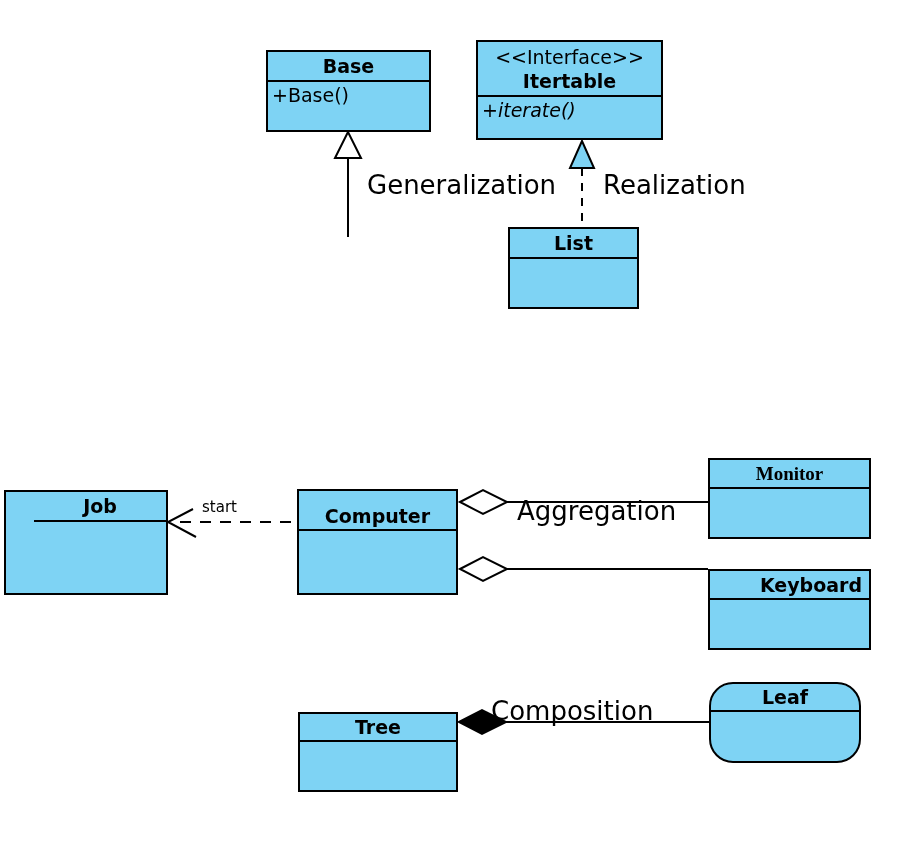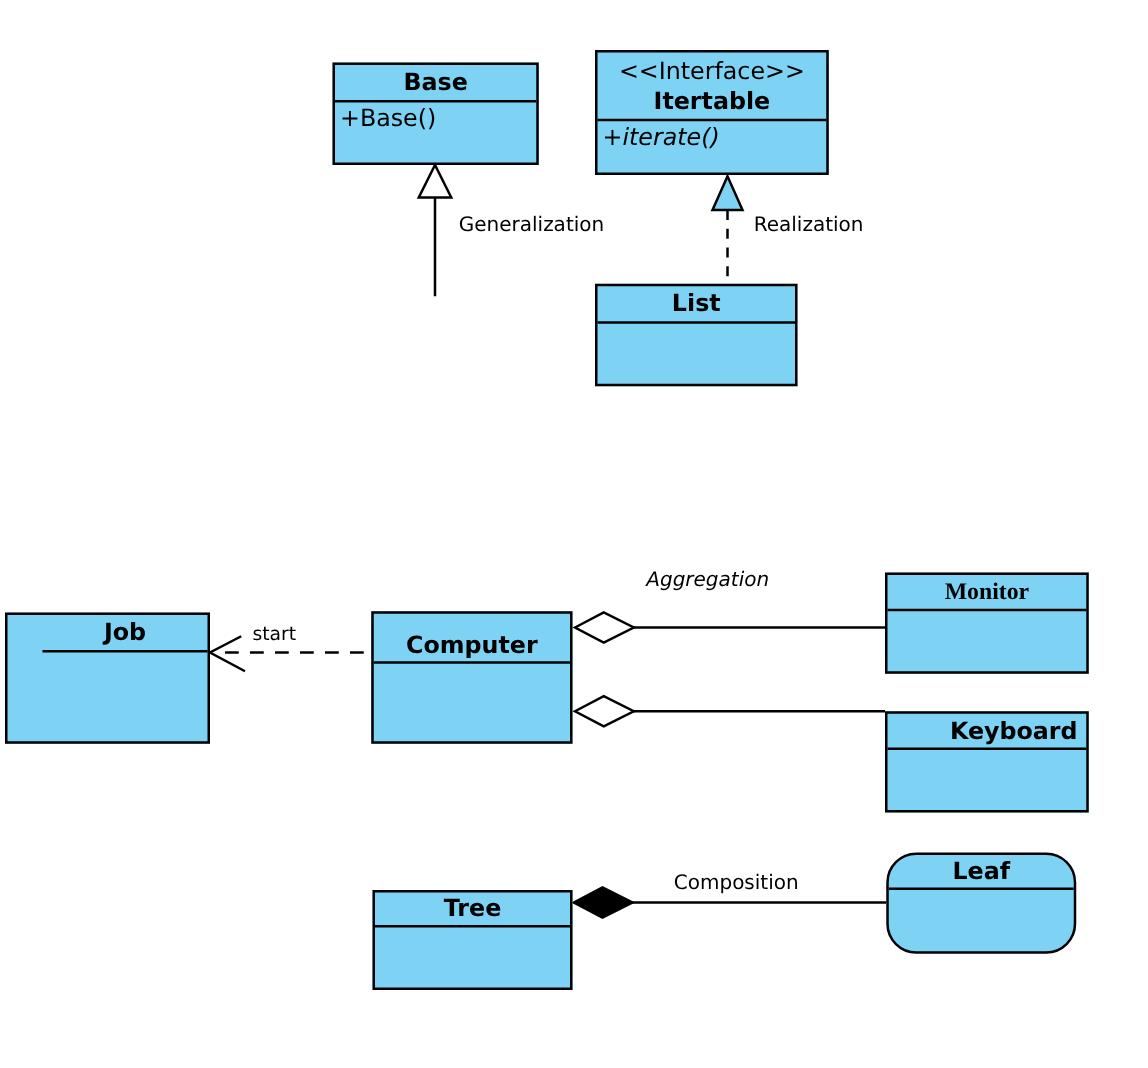--- a/index.html
+++ b/index.html
@@ -20,21 +20,21 @@
     font-size:19px;display:flex;flex-direction:column;justify-content:center;
     line-height:24px;flex:0 0 auto;
   }
   .uml-stereotype{font-weight:normal;}
   .uml-body{
     flex:1 1 auto;font-size:19px;line-height:26px;padding:0 4px;
     text-align:left;white-space:pre;
   }
   .uml-body.abstract{font-style:italic;}
   .edge-label{
-    position:absolute;font-size:16px;white-space:nowrap;
+    position:absolute;font-size:26px;white-space:nowrap;
   }
 </style>
 </head>
 <body>
 
 <div id="canvas">
 
   <svg class="connectors" width="918" height="854" viewBox="0 0 918 854">
 
     <g>
@@ -64,38 +64,38 @@
 
     <g>
       <line x1="503" y1="722" x2="709" y2="722" stroke="#000" stroke-width="2"></line>
       <polygon points="459,722 482,710 506,722 482,734" fill="#000000" stroke="#000" stroke-width="2"></polygon>
     </g>
   </svg>
 
   <div class="edge-label" style="left:367px;top:170px;">Generalization</div>
   <div class="edge-label" style="left:603px;top:170px;">Realization</div>
   <div class="edge-label" style="left:202px;top:498px;font-size:15px;">start</div>
-  <div class="edge-label" style="left:517px;top:454px;font-style:italic;">Aggregation</div>
-  <div class="edge-label" style="left:539px;top:696px;">Composition</div>
+  <div class="edge-label" style="left:517px;top:496px;">Aggregation</div>
+  <div class="edge-label" style="left:491px;top:696px;">Composition</div>
 
   <div class="uml-class" style="left:476px;top:40px;width:187px;height:100px;">
     <div class="uml-title" style="height:53px;">
       <span class="uml-stereotype">&lt;&lt;Interface&gt;&gt;</span>
       <span>Itertable</span>
     </div>
     <div class="uml-body abstract"><span>+iterate()</span></div>
   </div>
 
   <div class="uml-class" style="left:266px;top:50px;width:165px;height:82px;">
     <div class="uml-title" style="height:28px;">Base</div>
     <div class="uml-body"><span>+Base()</span></div>
   </div>
 
 
-  <div class="uml-class" style="left:476px;top:227px;width:162px;height:82px;gap:15px;">
+  <div class="uml-class" style="left:508px;top:227px;width:131px;height:82px;gap:15px;">
     <div class="uml-title" style="height:28px;">List</div>
     <div class="uml-body"></div>
   </div>
 
   <div class="uml-class" style="left:4px;top:490px;width:164px;height:105px;padding-left:28px;">
     <div class="uml-title" style="height:28px;">Job</div>
   </div>
 
   <div class="uml-class" style="left:297px;top:489px;width:161px;height:106px;">
     <div class="uml-title" style="height:26px;margin-top:12px;">Computer</div>

